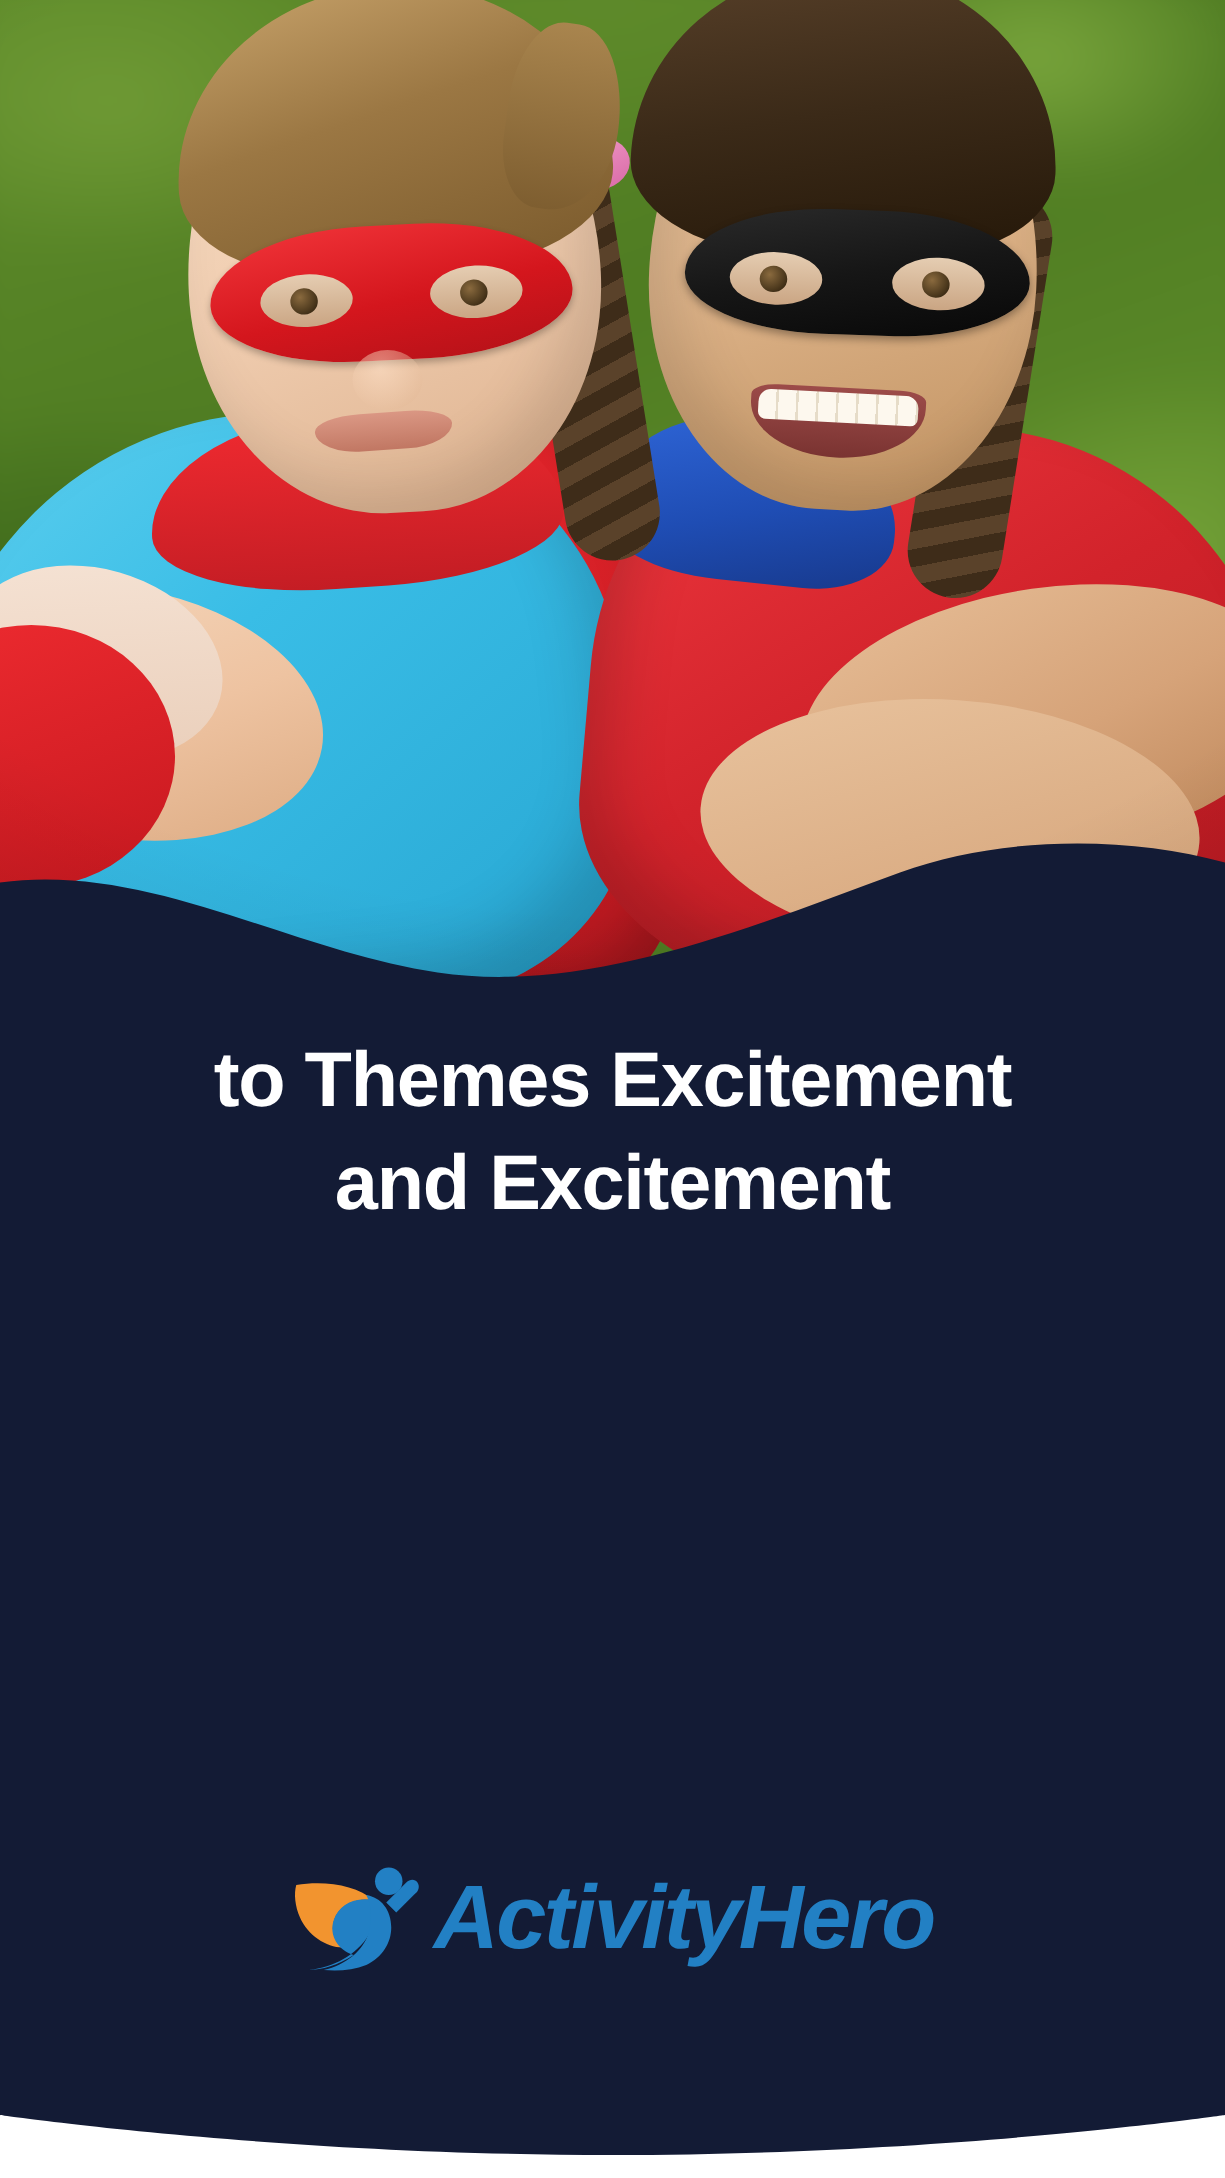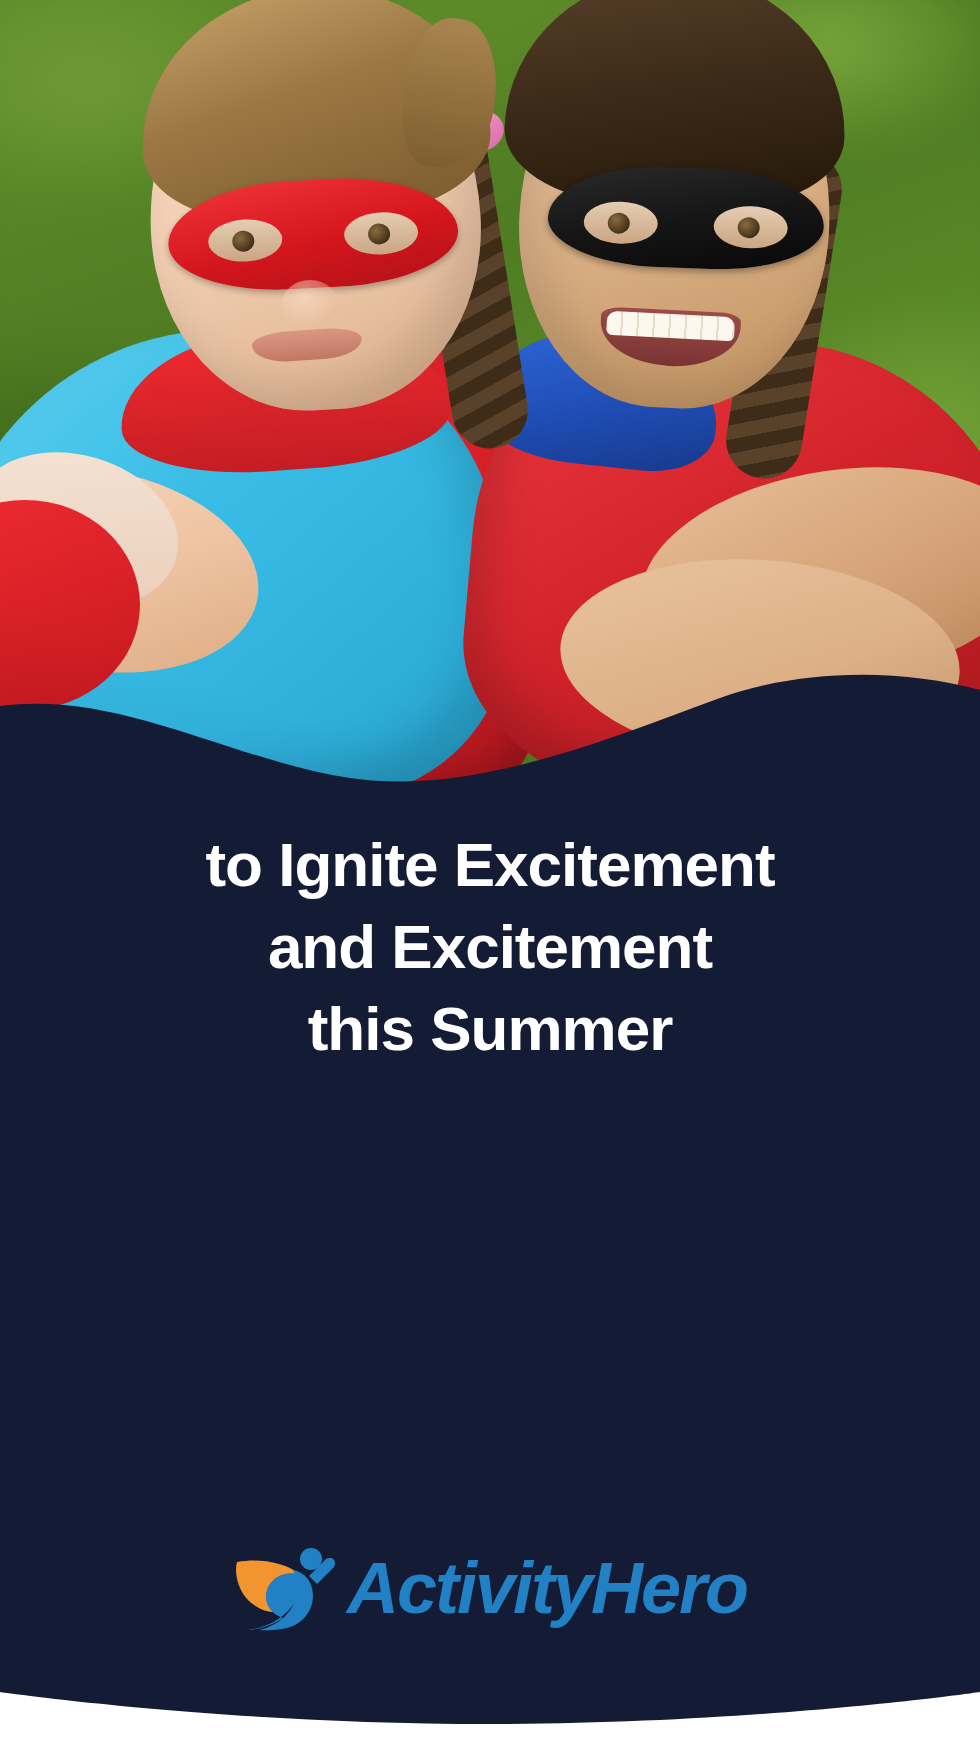--- a/index.html
+++ b/index.html
@@ -255,21 +255,21 @@
     font-weight:800;
     font-size:62px;
     line-height:1.32;
     letter-spacing:-1px;
   }
   .subhead span{display:block;}
 
   
   .logo{
     position:absolute;
-    left:0; top:1540px;
+    left:0; top:1486px;
     width:980px;
     display:flex;
     align-items:center;
     justify-content:center;
     gap:10px;
   }
   .logo-mark{width:104px;height:96px;display:block;}
   .logo-word{
     color:#2280C4;
     font-weight:800;
@@ -345,23 +345,22 @@
                Z" fill="#131B35"></path>
     </svg>
   </div>
 
   <div class="content">
 
     <h1 class="headline">
     </h1>
 
     <h2 class="subhead">
-      <span>to Ignite Excitement</span>
+      <span>to Themes Excitement</span>
       <span>and Excitement</span>
-      <span>this Summer</span>
     </h2>
   </div>
 
   <div class="logo">
     <svg class="logo-mark" viewBox="0 0 104 96" xmlns="http://www.w3.org/2000/svg">
 
       <path d="M4,22 C26,18 52,22 66,34 C54,32 42,36 36,46 C31,55 33,66 41,72
                C28,72 13,62 7,48 C3,39 2,29 4,22 Z" fill="#F2942F"></path>
       <path d="M36,46 C42,36 54,32 66,34 C60,44 56,56 50,64 C46,69 43,71 41,72
                C33,66 31,55 36,46 Z" fill="#F2942F"></path>

